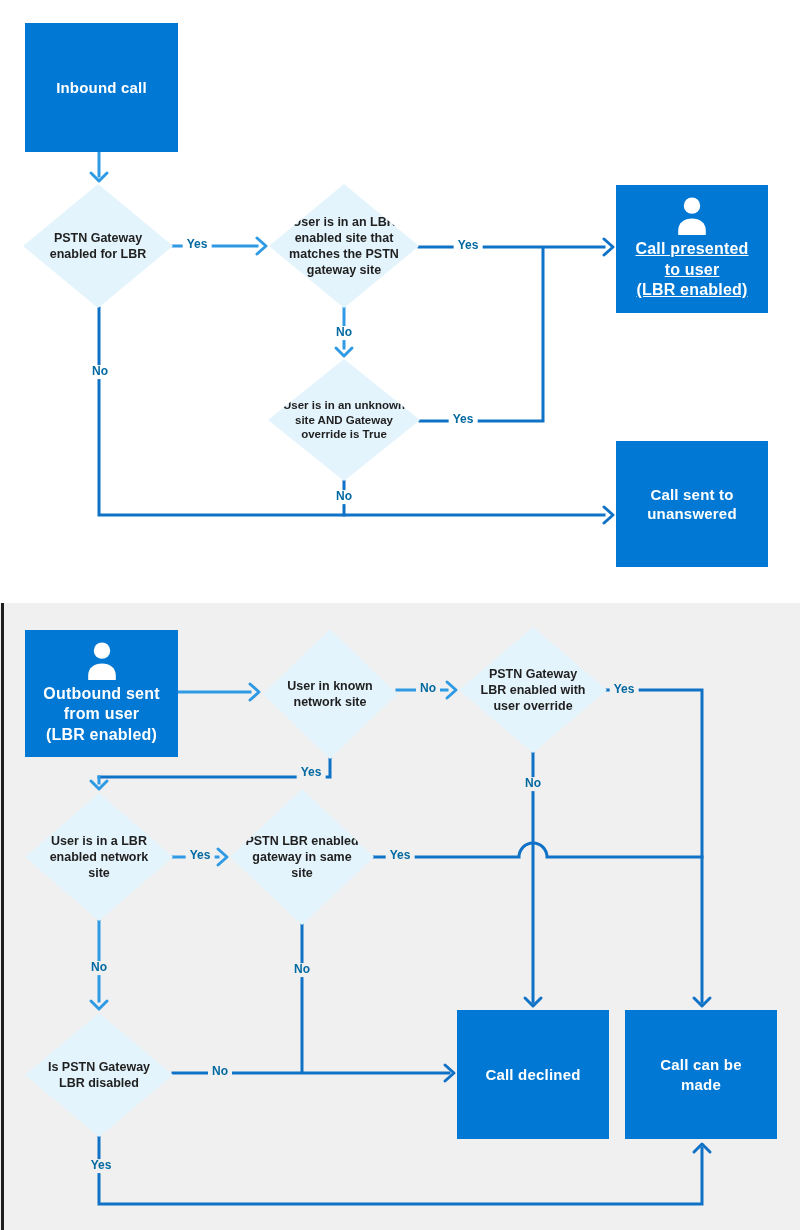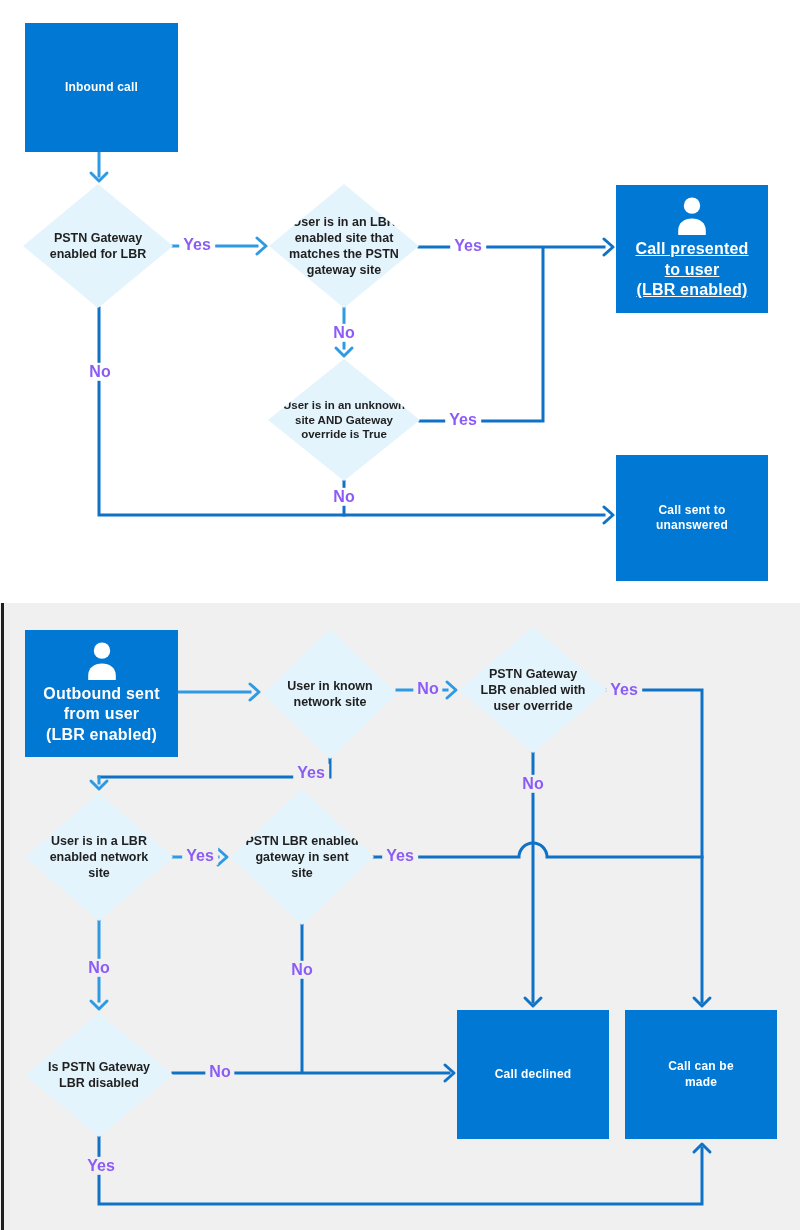--- a/index.html
+++ b/index.html
@@ -12,28 +12,28 @@
   .section.top{top:0;height:603px;background:var(--canvas-top,#ffffff);}
   .section.bottom{top:603px;height:627px;background:var(--canvas-bottom,#f0f0f0);}
   .edge-rail{position:absolute;top:603px;left:1px;width:3px;height:627px;background:#1f1f1f;}
   svg.wires{position:absolute;left:0;top:0;z-index:2;}
   .edge{fill:none;stroke:var(--connector,#1072c6);stroke-width:3;stroke-linecap:square;stroke-linejoin:miter;}
   .edge.bright{stroke:var(--arrow,#2e9ae4);}
   .head{fill:none;stroke:var(--connector,#1072c6);stroke-width:3;stroke-linecap:round;stroke-linejoin:round;}
   .head.bright{stroke:var(--arrow,#2e9ae4);}
   .node{position:absolute;z-index:3;display:flex;flex-direction:column;align-items:center;justify-content:center;text-align:center;box-sizing:border-box;}
   .box{background:var(--node-fill,#0078d4);color:#fff;}
-  .box .box-label{font-size:12px;font-weight:700;line-height:1.28;white-space:pre-line;letter-spacing:.2px;}
+  .box .box-label{font-size:15px;font-weight:700;line-height:1.28;white-space:pre-line;letter-spacing:.2px;}
   .person{margin-bottom:4px;line-height:0;}
   .diamond{background:var(--diamond-fill,#e4f4fc);clip-path:polygon(50% 0%,100% 50%,50% 100%,0% 50%);color:#1f1f1f;}
   .diamond .d-label{font-size:12.5px;font-weight:700;line-height:1.3;white-space:pre-line;}
   .diamond.small-text .d-label{font-size:11.5px;}
   .edge-label{
     position:absolute;z-index:4;transform:translate(-50%,-50%);
-    font-size:16px;font-weight:700;color:#8b5cf6;padding:0 4px;line-height:1.15;
+    font-size:12px;font-weight:700;color:#0369a1;padding:0 4px;line-height:1.15;
   }
   .edge-label.on-white{background:var(--canvas-top,#ffffff);}
   .edge-label.on-gray{background:var(--canvas-bottom,#f0f0f0);}
 </style>
 </head>
 <body>
 
 <div class="canvas">
 
   <div class="section top"></div>
@@ -121,21 +121,21 @@
       <svg width="42" height="38" viewBox="0 0 48 44">
           <circle cx="24" cy="10" r="9.5" fill="#ffffff"></circle>
           <path d="M8 44 V39 C8 30 15 25 24 25 C33 25 40 30 40 39 V44 Z" fill="#ffffff"></path>
         </svg>
     </span>
     <div class="box-label" style="font-size:16px;text-decoration:underline;">Call presented
 to user
 (LBR enabled)</div>
   </div>
 
-  <div class="node box" style="left:616px;top:455px;width:152px;height:126px;">
+  <div class="node box" style="left:616px;top:441px;width:152px;height:126px;">
     <div class="box-label">Call sent to
 unanswered</div>
   </div>
 
   <div class="node box" style="left:25px;top:630px;width:153px;height:127px;">
     <span class="person">
       <svg width="42" height="38" viewBox="0 0 48 44">
           <circle cx="24" cy="10" r="9.5" fill="#ffffff"></circle>
           <path d="M8 44 V39 C8 30 15 25 24 25 C33 25 40 30 40 39 V44 Z" fill="#ffffff"></path>
         </svg>
@@ -157,21 +157,21 @@
   </div>
 
   <div class="node diamond" style="left:25px;top:793px;width:148px;height:128px;justify-content:center;">
     <div class="d-label">User is in a LBR
 enabled network
 site</div>
   </div>
 
   <div class="node diamond" style="left:230px;top:789px;width:144px;height:136px;">
     <div class="d-label">PSTN LBR enabled
-gateway in sent
+gateway in same
 site</div>
   </div>
 
   <div class="node diamond" style="left:25px;top:1013px;width:148px;height:124px;">
     <div class="d-label">Is PSTN Gateway
 LBR disabled</div>
   </div>
 
   <div class="node box" style="left:457px;top:1010px;width:152px;height:129px;">
     <div class="box-label">Call declined</div>

